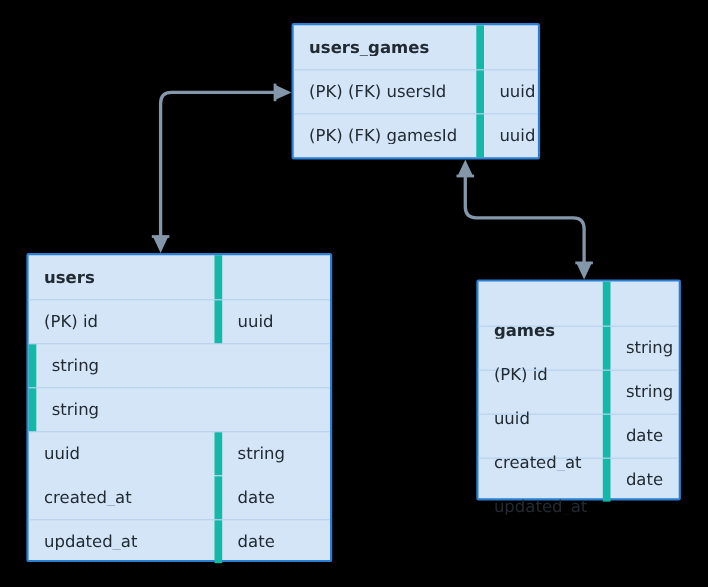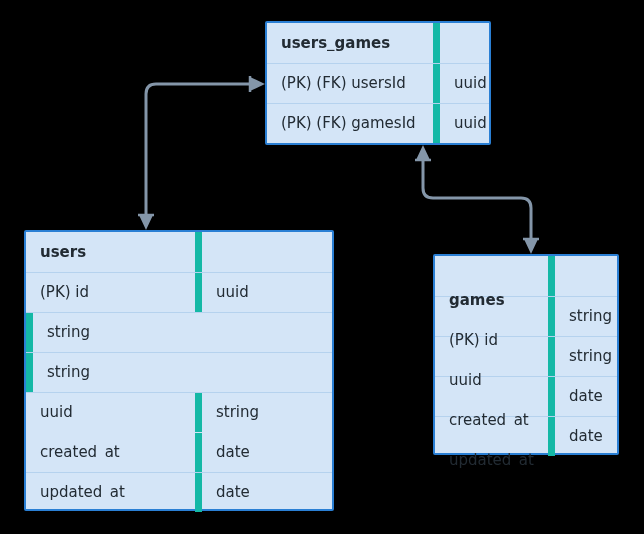--- a/index.html
+++ b/index.html
@@ -75,21 +75,21 @@
     top: 21px;
     width: 226px;
     height: 124px;
   }
   #entity-users-games .cell-name { width: 166px; flex: 0 0 166px; }
 
   
   #entity-users {
     left: 24px;
     top: 230px;
-    width: 310px;
+    width: 278px;
     height: 281px;
   }
   #entity-users .cell-name { width: 169px; flex: 0 0 169px; }
 
   
   #entity-games {
     left: 433px;
     top: 254px;
     width: 186px;
     height: 201px;

